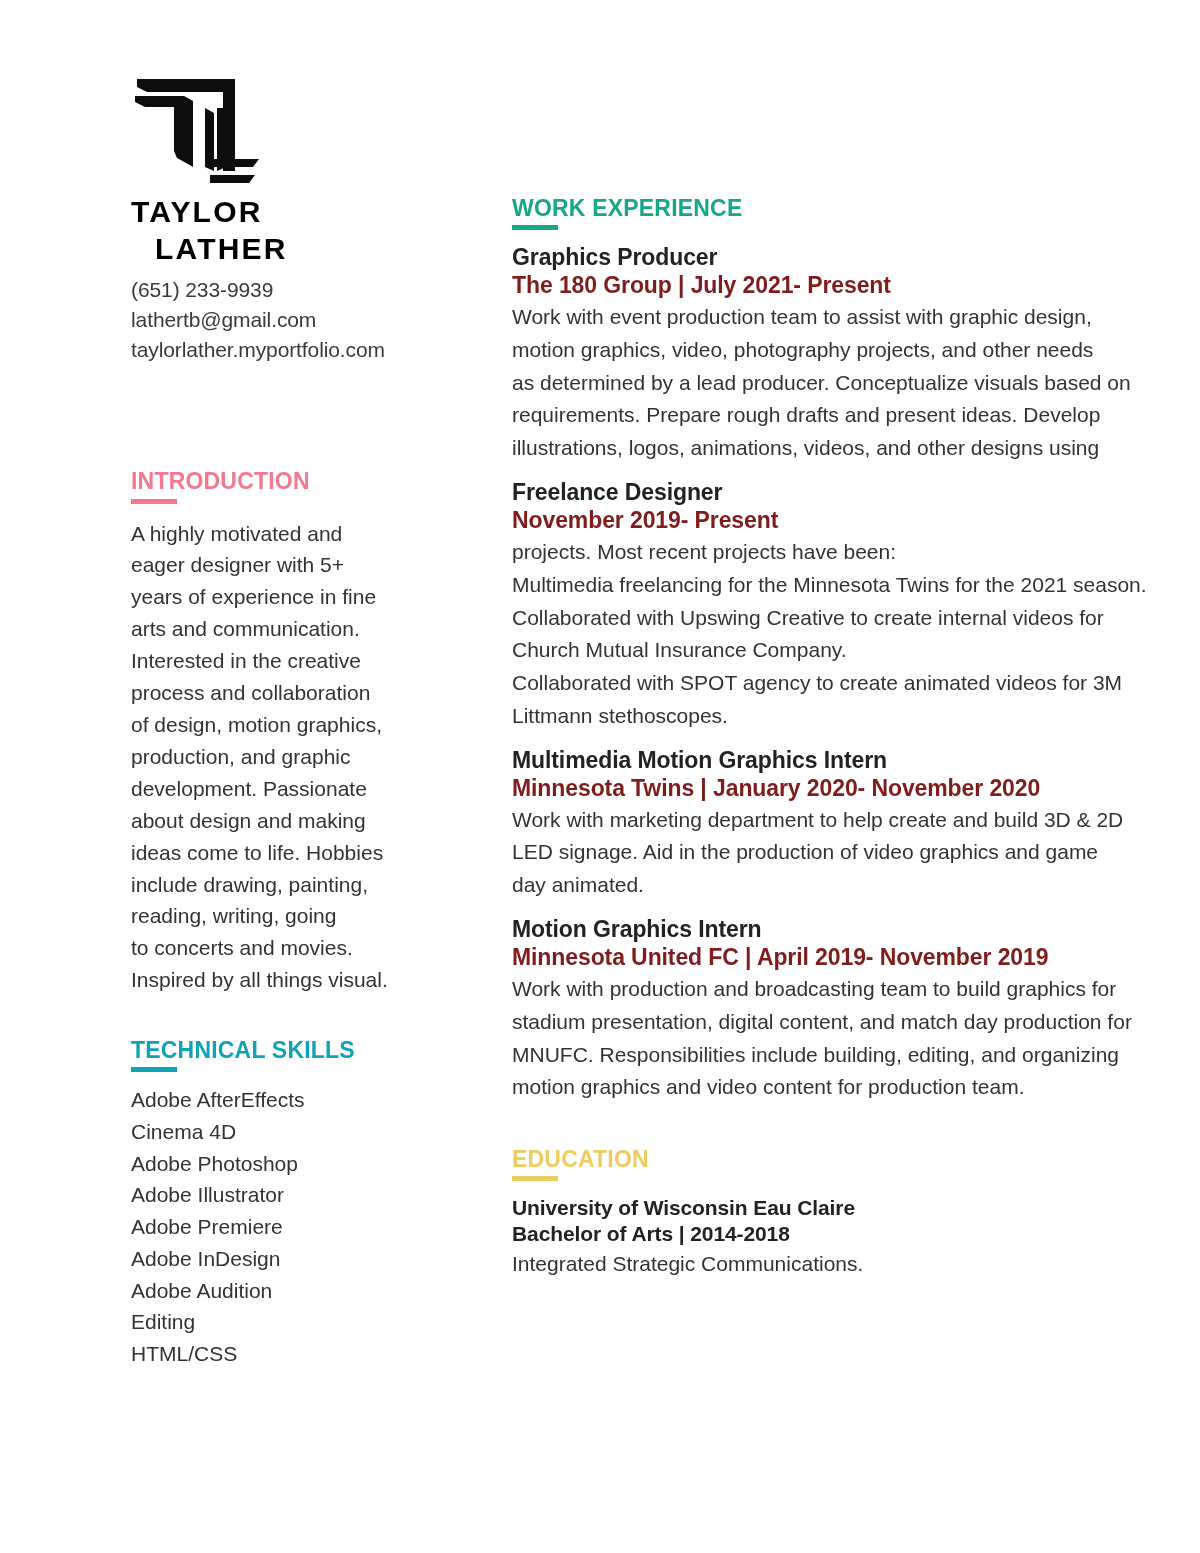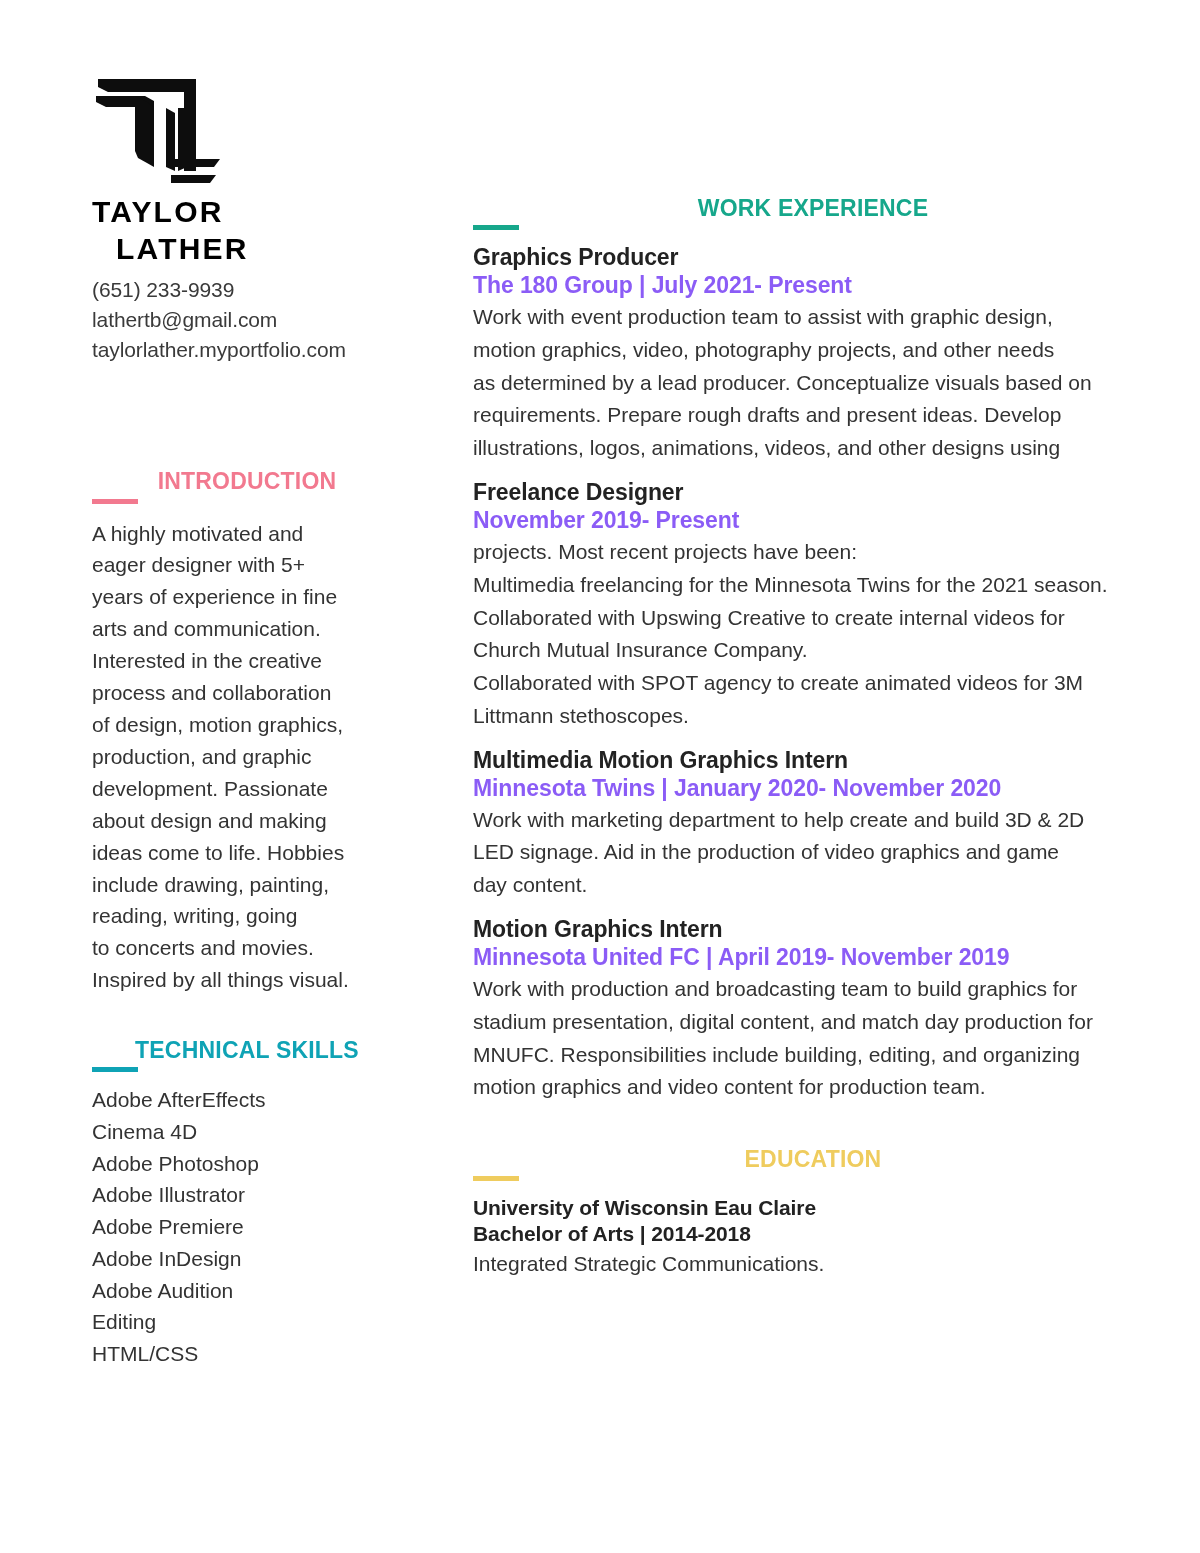--- a/index.html
+++ b/index.html
@@ -15,20 +15,21 @@
     color: #2b2b2b;
     position: relative;
     overflow: hidden;
   }
 
   .page {
     position: relative;
     width: 1000px;
     height: 1553px;
     background: #ffffff;
+    margin-left: 39px;
   }
 
   
   .left-col {
     position: absolute;
     left: 92px;
     top: 75px;
     width: 310px;
   }
 
@@ -67,21 +68,20 @@
     font-weight: 300;
     letter-spacing: -0.1px;
   }
 
   
   .sec-head {
     font-size: 23px;
     font-weight: bold;
     letter-spacing: 0.2px;
     line-height: 1.05;
-    text-align: center;
   }
 
   .sec-rule {
     height: 5px;
     width: 46px;
     margin-top: 5px;
   }
 
   .intro-head { color: #F2798F; }
   .intro-rule { background: #F2798F; }
@@ -132,21 +132,21 @@
     font-size: 23px;
     font-weight: bold;
     color: #222222;
     line-height: 1.22;
     letter-spacing: -0.1px;
   }
 
   .job-meta {
     font-size: 23px;
     font-weight: bold;
-    color: #8b5cf6;
+    color: #7f1d1d;
     line-height: 1.22;
     letter-spacing: -0.1px;
   }
 
   .job-desc {
     margin-top: 2px;
     font-size: 21px;
     line-height: 1.56;
     font-weight: 300;
     color: #333333;
@@ -290,21 +290,21 @@
           <span class="ln">Littmann stethoscopes.</span>
         </div>
       </div>
 
       <div class="job">
         <div class="job-title">Multimedia Motion Graphics Intern</div>
         <div class="job-meta">Minnesota Twins | January 2020- November 2020</div>
         <div class="job-desc">
           <span class="ln">Work with marketing department to help create and build 3D &amp; 2D</span>
           <span class="ln">LED signage. Aid in the production of video graphics and game</span>
-          <span class="ln">day content.</span>
+          <span class="ln">day animated.</span>
         </div>
       </div>
 
       <div class="job">
         <div class="job-title">Motion Graphics Intern</div>
         <div class="job-meta">Minnesota United FC | April 2019- November 2019</div>
         <div class="job-desc">
           <span class="ln">Work with production and broadcasting team to build graphics for</span>
           <span class="ln">stadium presentation, digital content, and match day production for</span>
           <span class="ln">MNUFC.  Responsibilities include building, editing, and organizing</span>

